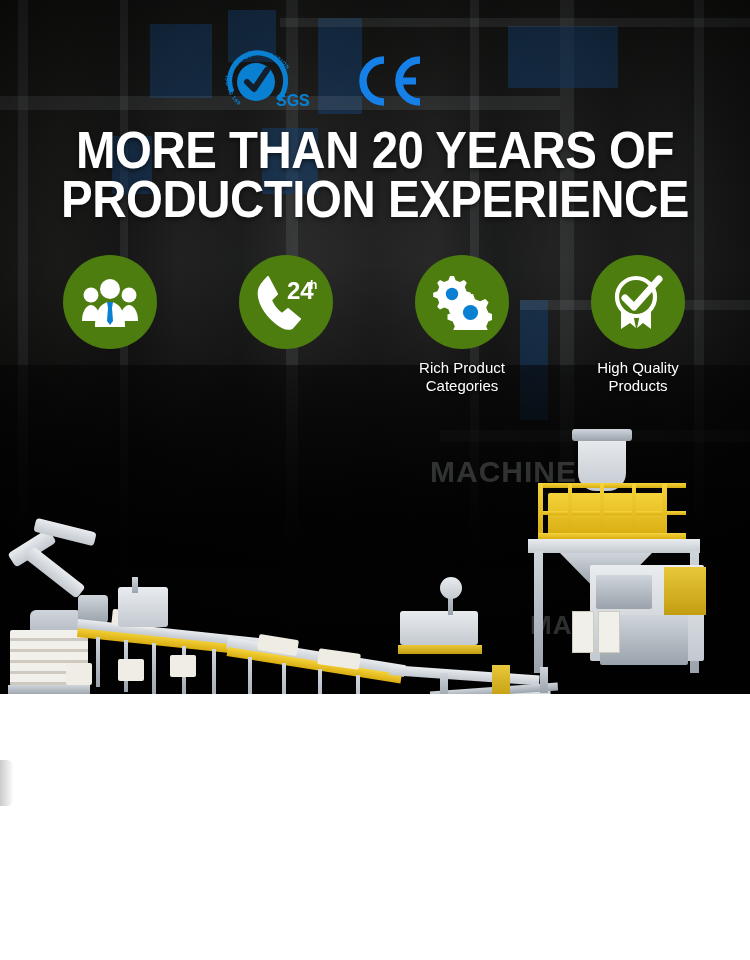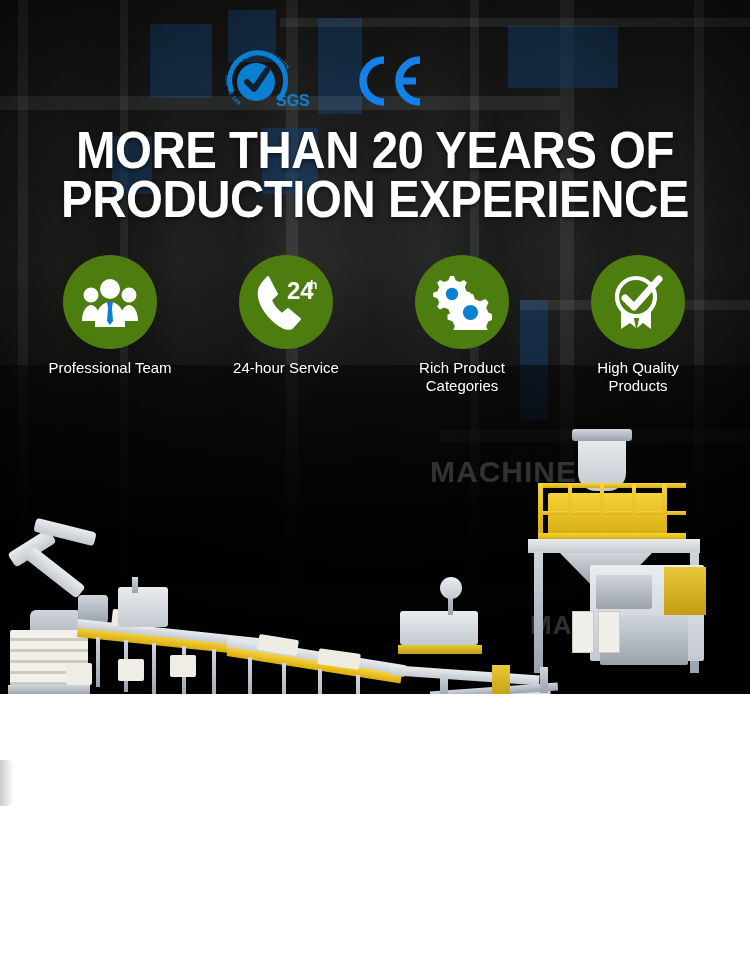--- a/index.html
+++ b/index.html
@@ -162,35 +162,29 @@
           <svg width="58" height="50" viewBox="0 0 58 50" aria-hidden="true">
             <circle cx="29" cy="12" r="10" fill="#fff"></circle>
             <circle cx="10" cy="18" r="7.5" fill="#fff"></circle>
             <circle cx="48" cy="18" r="7.5" fill="#fff"></circle>
             <path d="M 1 44 C 1 32 7 28 10 28 C 13 28 19 32 19 44 Z" fill="#fff"></path>
             <path d="M 39 44 C 39 32 45 28 48 28 C 51 28 57 32 57 44 Z" fill="#fff"></path>
             <path d="M 14 50 C 14 32 21 25 29 25 C 37 25 44 32 44 50 Z" fill="#fff"></path>
             <path d="M 26 25 L 32 25 L 31 31 L 32 44 L 29 48 L 26 44 L 27 31 Z" fill="#0a80d2"></path>
           </svg>
         </div>
-        <div class="feat-label">
-          <span>Professional Team</span>
-        </div>
       </div>
 
       <div class="feature" style="left:198px; top:0;">
         <div class="feat-circle">
           <svg width="62" height="58" viewBox="0 0 62 58" aria-hidden="true">
             <path d="M 13 4 C 9 8 5 12 4 17 C 2 28 10 41 21 50 C 27 55 33 57 37 55 L 45 46 L 33 36 L 27 41 C 23 38 18 32 16 27 L 22 21 Z" fill="#fff" stroke="#fff" stroke-width="2" stroke-linejoin="round"></path>
             <text x="32" y="26" font-family="Liberation Sans, sans-serif" font-size="24" font-weight="bold" fill="#fff">24</text>
             <text x="55" y="16" font-family="Liberation Sans, sans-serif" font-size="12" font-weight="bold" fill="#fff">h</text>
           </svg>
-        </div>
-        <div class="feat-label">
-          <span>24-hour Service</span>
         </div>
       </div>
 
       <div class="feature" style="left:374px; top:0;">
         <div class="feat-circle">
           <svg width="60" height="56" viewBox="0 0 60 56" aria-hidden="true">
             <g fill="#fff">
               <path d="M18 2 l4 0 1.6 4.3 4.2 1.7 4.2-2 2.8 2.8-2 4.2 1.7 4.2 4.3 1.6 0 4 -4.3 1.6 -1.7 4.2 2 4.2 -2.8 2.8 -4.2-2 -4.2 1.7 -1.6 4.3 -4 0 -1.6-4.3 -4.2-1.7 -4.2 2 -2.8-2.8 2-4.2 -1.7-4.2 -4.3-1.6 0-4 4.3-1.6 1.7-4.2 -2-4.2 2.8-2.8 4.2 2 4.2-1.7 Z"></path>
             </g>
             <circle cx="20" cy="20" r="6.2" fill="#0a80d2"></circle>

